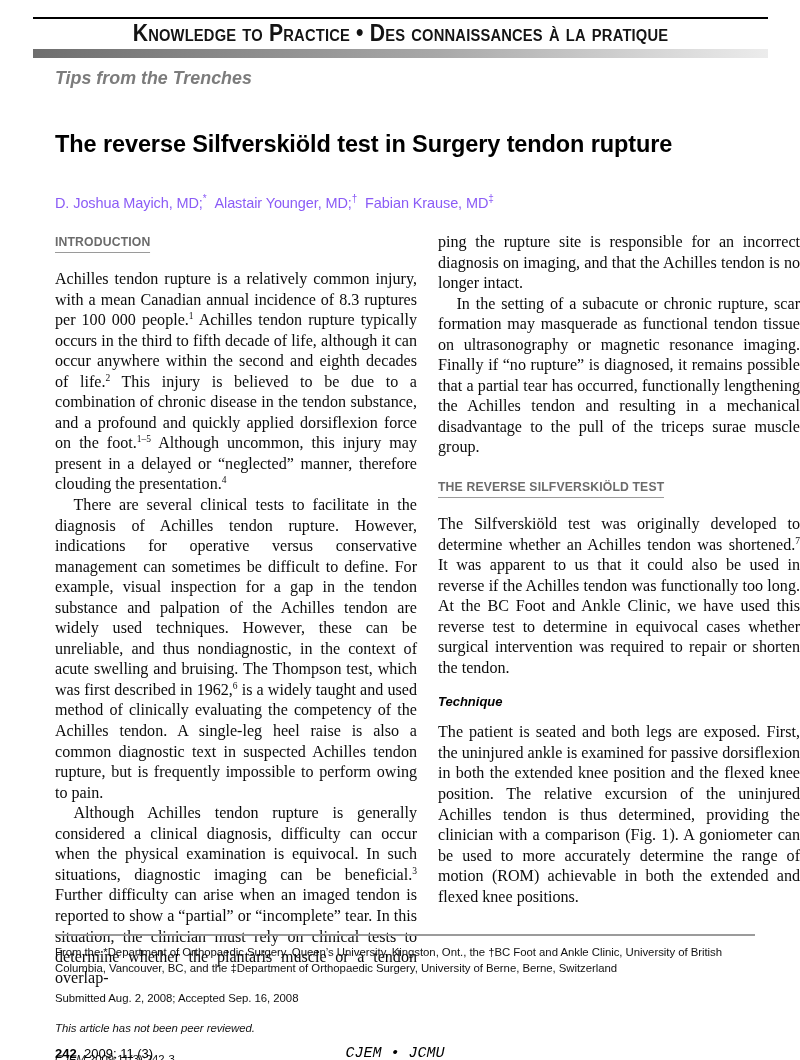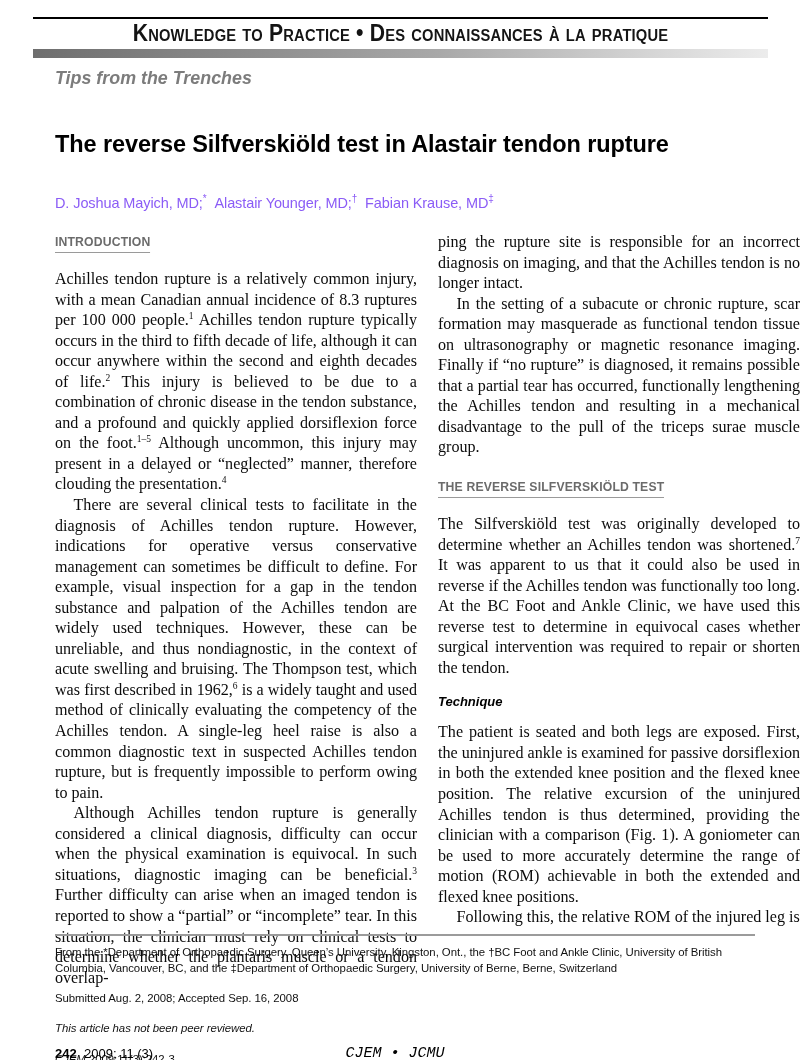--- a/index.html
+++ b/index.html
@@ -217,21 +217,21 @@
 </head>
 <body>
 
 <div class="page">
 
   <div class="masthead-rule-top"></div>
   <div class="masthead-title">Knowledge to Practice • Des connaissances à la pratique</div>
   <div class="masthead-gradient"></div>
   <div class="section-kicker">Tips from the Trenches</div>
 
-  <h1 class="article-title">The reverse Silfverskiöld test in Alastair tendon rupture</h1>
+  <h1 class="article-title">The reverse Silfverskiöld test in Surgery tendon rupture</h1>
 
   <div class="author-line">
     <span>D. Joshua Mayich, MD;</span><sup>*</sup>&nbsp;&nbsp;<span>Alastair Younger, MD;</span><sup>†</sup>&nbsp;&nbsp;<span>Fabian Krause, MD</span><sup>‡</sup>
   </div>
 
   <div class="col col-left">
     <h2 class="sec-head">INTRODUCTION</h2>
 
     <p class="body">Achilles tendon rupture is a relatively common injury, with a mean Canadian annual incidence of 8.3 ruptures per 100 000 people.<sup>1</sup> Achilles tendon rupture typically occurs in the third to fifth decade of life, although it can occur anywhere within the second and eighth decades of life.<sup>2</sup> This injury is believed to be due to a combination of chronic disease in the tendon substance, and a profound and quickly applied dorsiflexion force on the foot.<sup>1–5</sup> Although uncommon, this injury may present in a delayed or “neglected” manner, therefore clouding the presentation.<sup>4</sup></p>
     <p class="body">There are several clinical tests to facilitate in the diagnosis of Achilles tendon rupture. However, indications for operative versus conservative management can sometimes be difficult to define. For example, visual inspection for a gap in the tendon substance and palpation of the Achilles tendon are widely used techniques. However, these can be unreliable, and thus nondiagnostic, in the context of acute swelling and bruising. The Thompson test, which was first described in 1962,<sup>6</sup> is a widely taught and used method of clinically evaluating the competency of the Achilles tendon. A single-leg heel raise is also a common diagnostic text in suspected Achilles tendon rupture, but is frequently impossible to perform owing to pain.</p>
@@ -244,21 +244,20 @@
 
     <div class="spacer-gap"></div>
 
     <h2 class="sec-head">THE REVERSE SILFVERSKIÖLD TEST</h2>
 
     <p class="body">The Silfverskiöld test was originally developed to determine whether an Achilles tendon was shortened.<sup>7</sup> It was apparent to us that it could also be used in reverse if the Achilles tendon was functionally too long.  At the BC Foot and Ankle Clinic, we have used this reverse test to determine in equivocal cases whether surgical intervention was required to repair or shorten the tendon.</p>
 
     <h3 class="sub-head">Technique</h3>
 
     <p class="body">The patient is seated and both legs are exposed. First, the uninjured ankle is examined for passive dorsiflexion in both the extended knee position and the flexed knee position. The relative excursion of the uninjured Achilles tendon is thus determined, providing the clinician with a comparison (Fig. 1). A goniometer can be used to more accurately determine the range of motion (ROM) achievable in both the extended and flexed knee positions.</p>
-    <p class="body">Following this, the relative ROM of the injured leg is</p>
   </div>
 
   <div class="foot-rule"></div>
   <div class="footnotes">
     <p class="fn-affil">From the *Department of Orthopaedic Surgery, Queen’s University, Kingston, Ont., the †BC Foot and Ankle Clinic, University of British Columbia, Vancouver, BC, and the ‡Department of Orthopaedic Surgery, University of Berne, Berne, Switzerland</p>
     <p class="fn-dates">Submitted Aug. 2, 2008; Accepted Sep. 16, 2008</p>
     <p class="fn-review">This article has not been peer reviewed.</p>
     <p class="fn-cite"><em>CJEM</em><span> 2009;11(3):242-3</span></p>
   </div>
 

